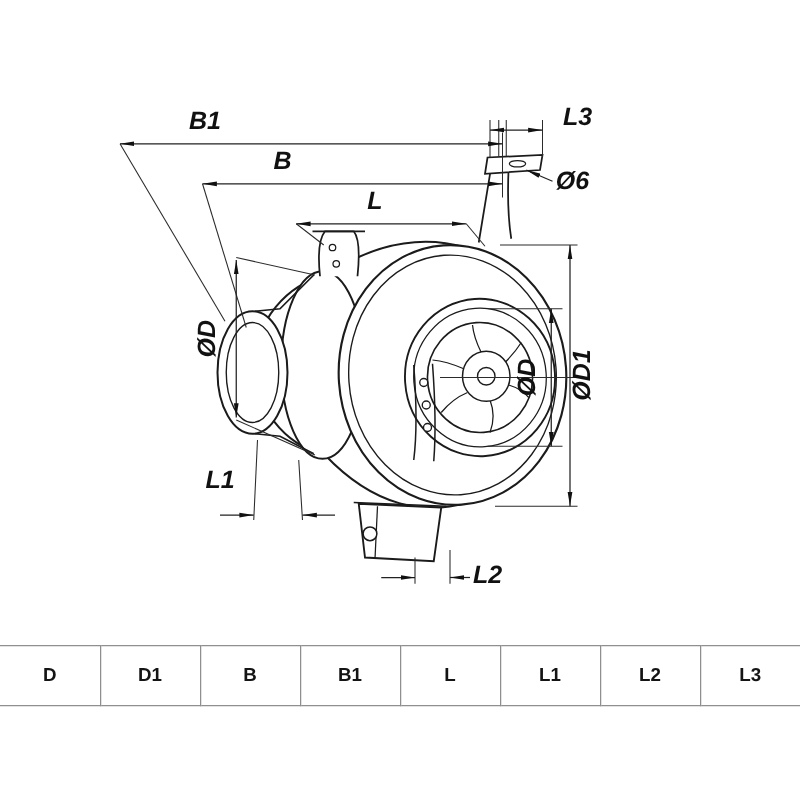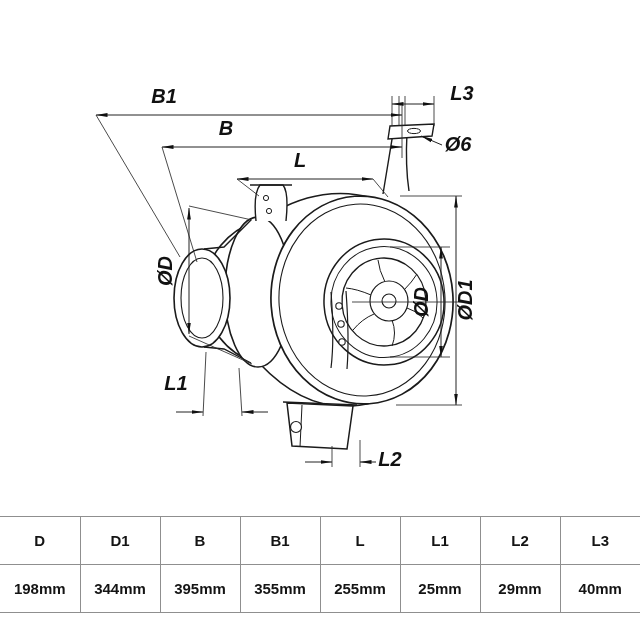--- a/index.html
+++ b/index.html
@@ -144,26 +144,16 @@
         <tr>
       <td>D</td>
       <td>D1</td>
       <td>B</td>
       <td>B1</td>
       <td>L</td>
       <td>L1</td>
       <td>L2</td>
       <td>L3</td>
     </tr>
-    <tr>
-      <td>198mm</td>
-      <td>344mm</td>
-      <td>395mm</td>
-      <td>355mm</td>
-      <td>255mm</td>
-      <td>25mm</td>
-      <td>29mm</td>
-      <td>40mm</td>
-    </tr>
   </tbody>
     </table>
 
 </div>
 
 </body></html>

